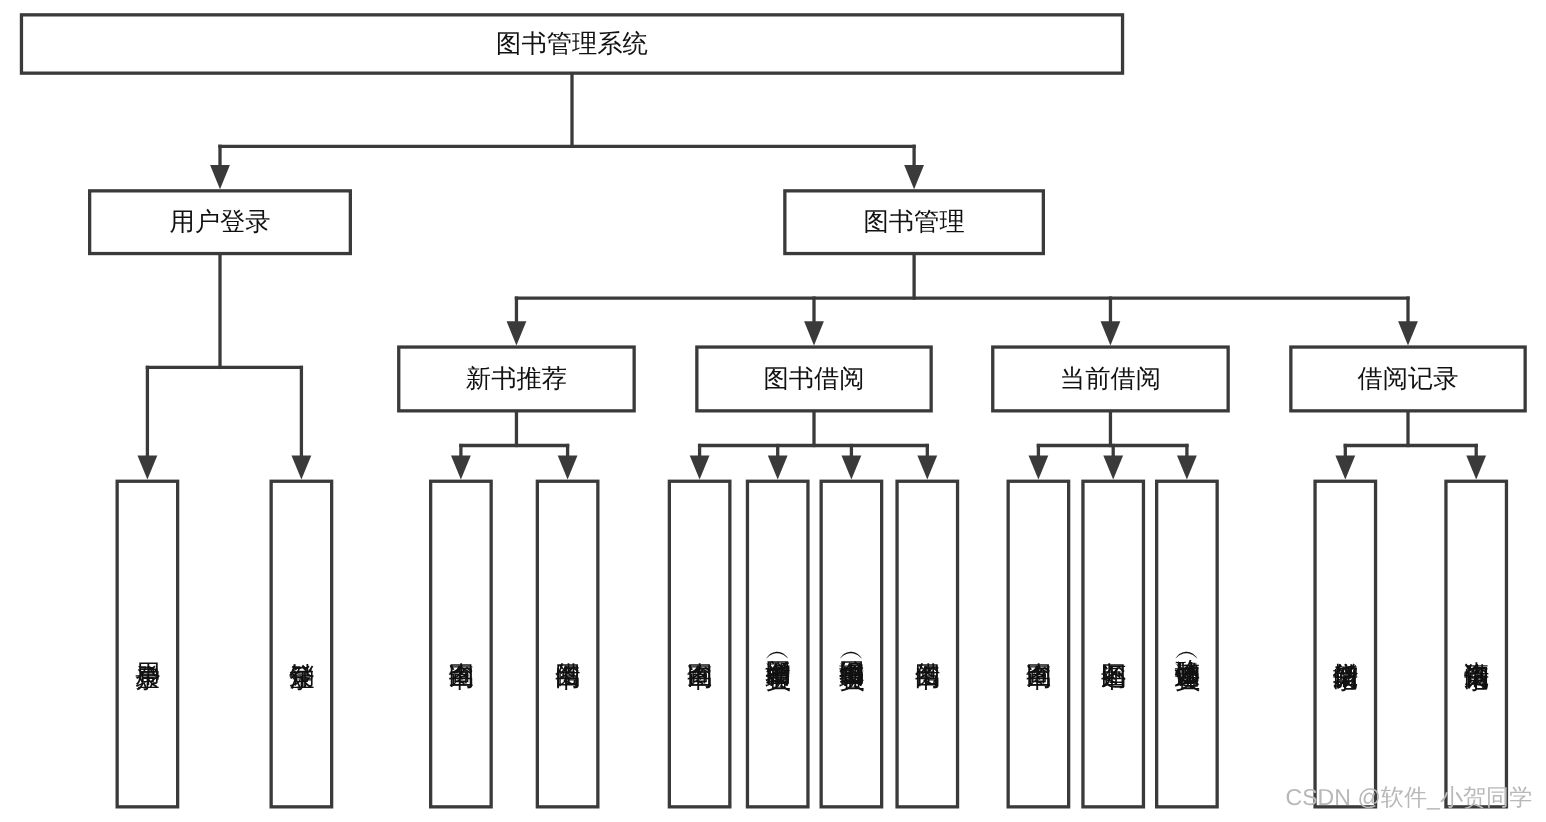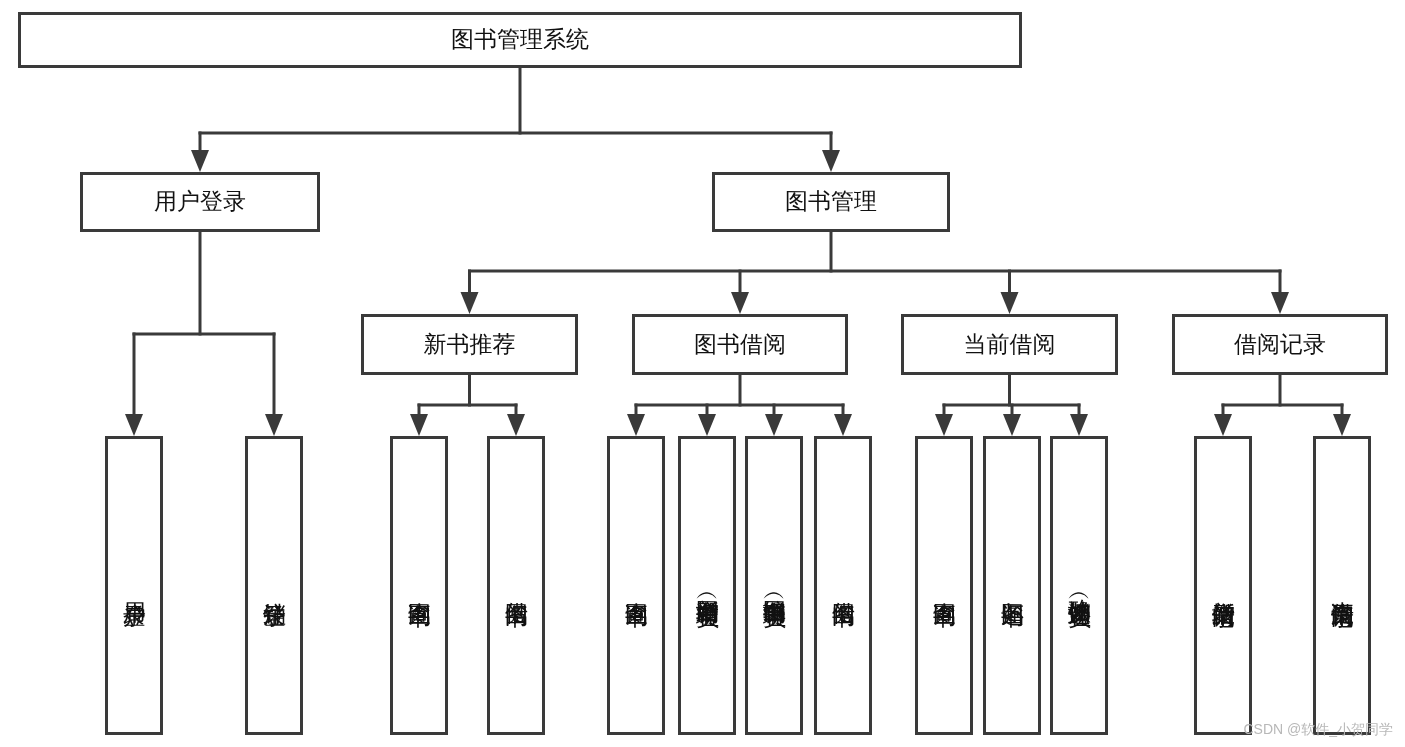--- a/index.html
+++ b/index.html
@@ -64,21 +64,21 @@
     line-height: 1.12;
     color: #111111;
     letter-spacing: 1px;
     white-space: nowrap;
   }
   .watermark {
     position: absolute;
     right: 12px;
     bottom: 8px;
     font-family: "Liberation Sans", "DejaVu Sans", sans-serif;
-    font-size: 14px;
+    font-size: 21px;
     color: #b8b8b8;
     white-space: nowrap;
     user-select: none;
   }
 </style>
 </head>
 <body>
 
 <div id="diagram-root">
   <svg class="diagram-canvas" viewBox="0 0 1405 747" preserveAspectRatio="none" xmlns="http://www.w3.org/2000/svg">

